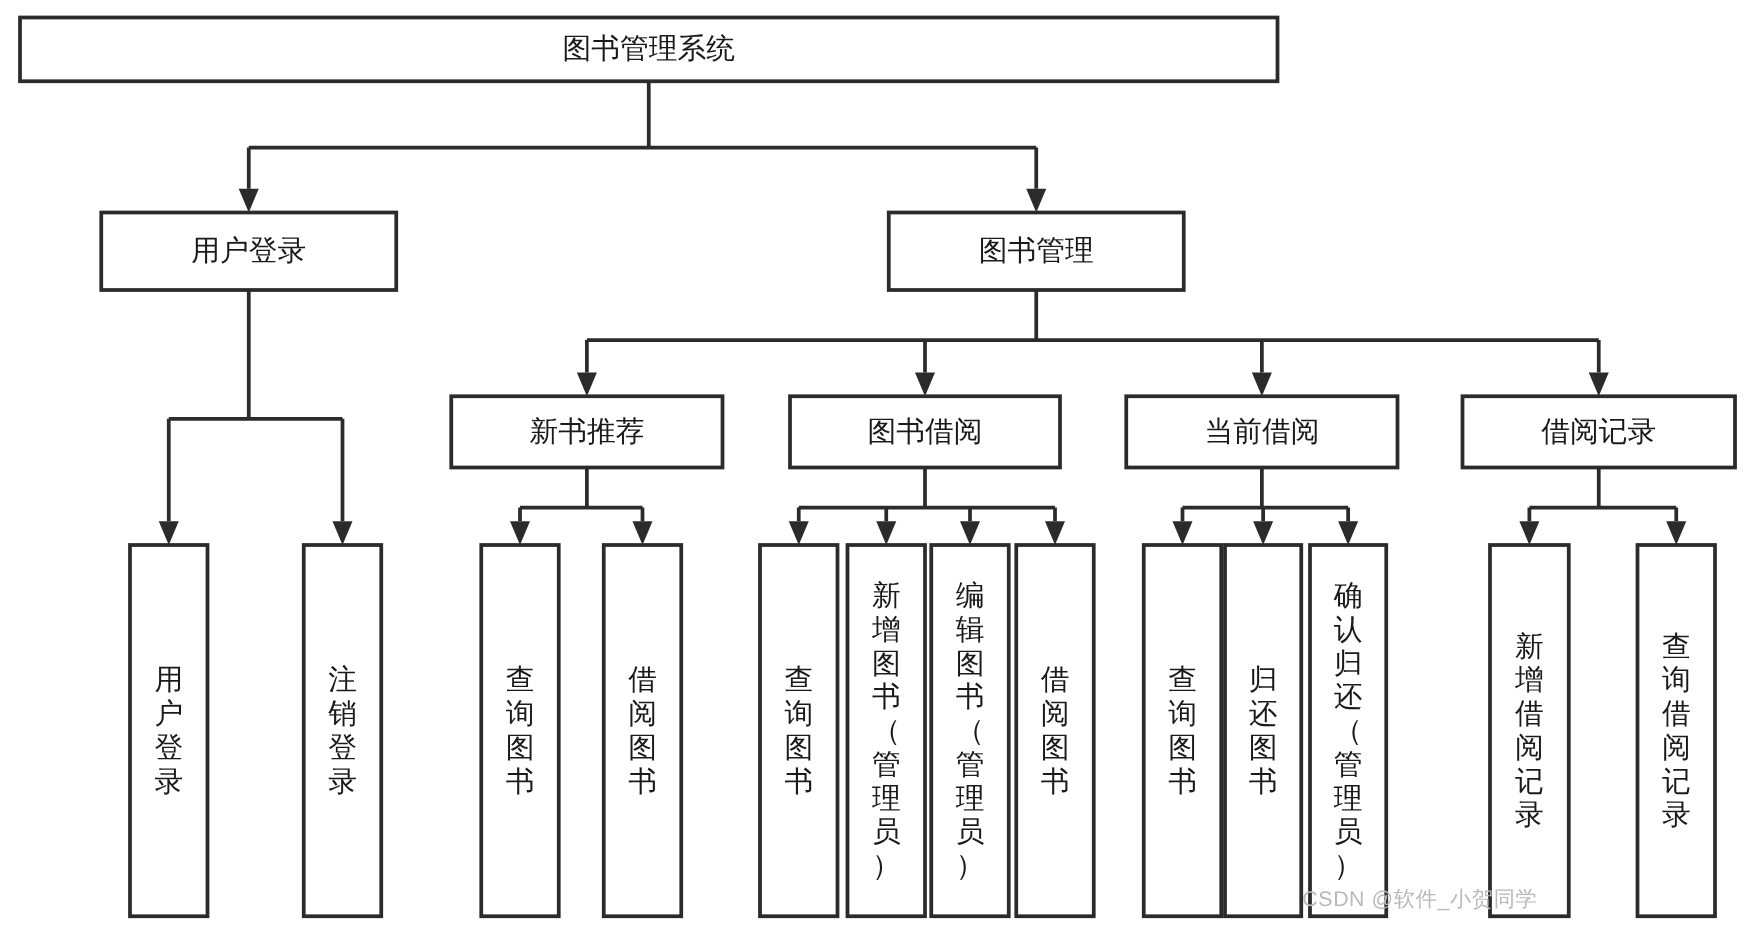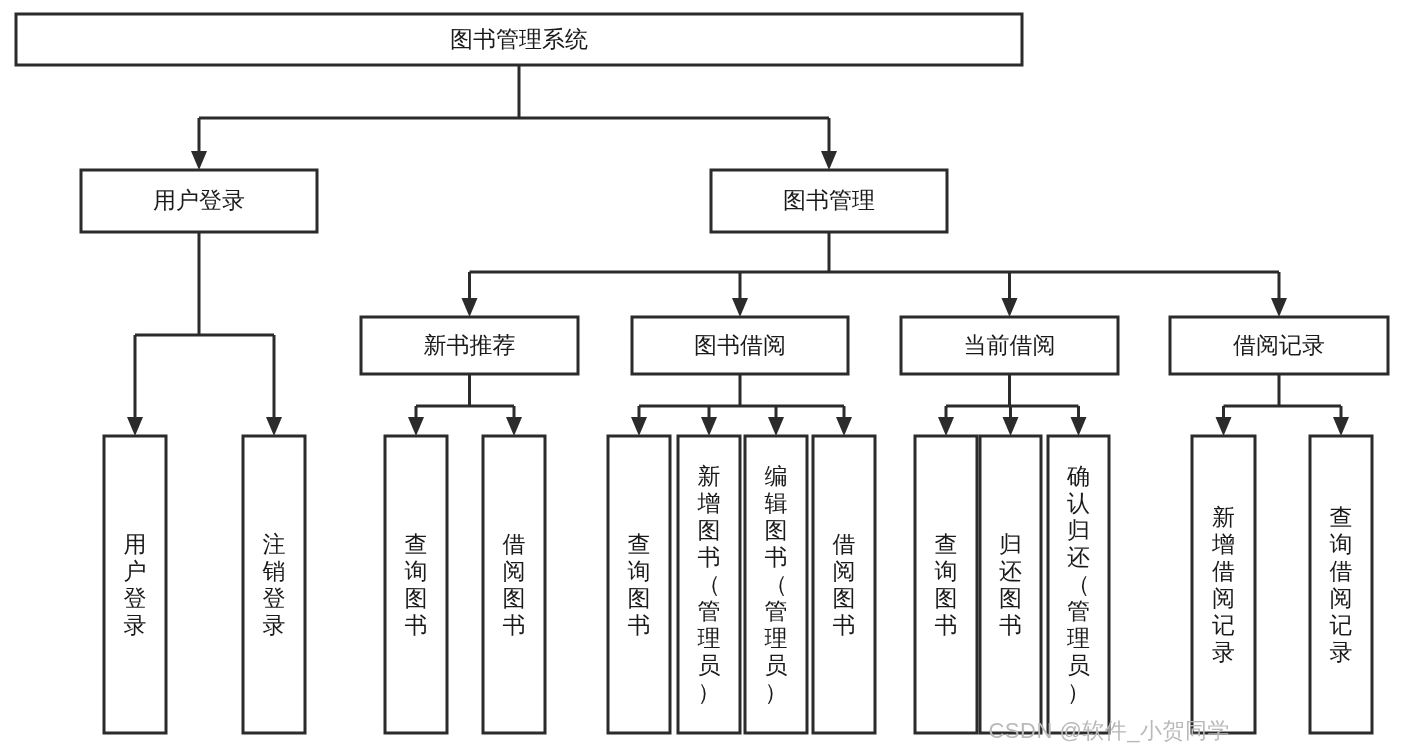--- a/index.html
+++ b/index.html
@@ -50,23 +50,23 @@
   }
   .node-label-v {
     font-family: "Liberation Sans", "DejaVu Sans", sans-serif;
     font-size: 23px;
     fill: #1a1a1a;
     text-anchor: middle;
   }
   .watermark {
     position: absolute;
     right: 8px;
-    bottom: 1px;
-    font-family: "Liberation Sans", "DejaVu Sans", sans-serif;
-    font-size: 22px;
+    bottom: 16px;
+    font-family: "Liberation Sans", "DejaVu Sans", sans-serif;
+    font-size: 17px;
     color: #b9b9b9;
     white-space: nowrap;
     letter-spacing: 0.5px;
   }
 </style>
 </head>
 <body>
 
 <div id="diagram-root">
   <svg class="flow" viewBox="0 0 1405 747" xmlns="http://www.w3.org/2000/svg">

